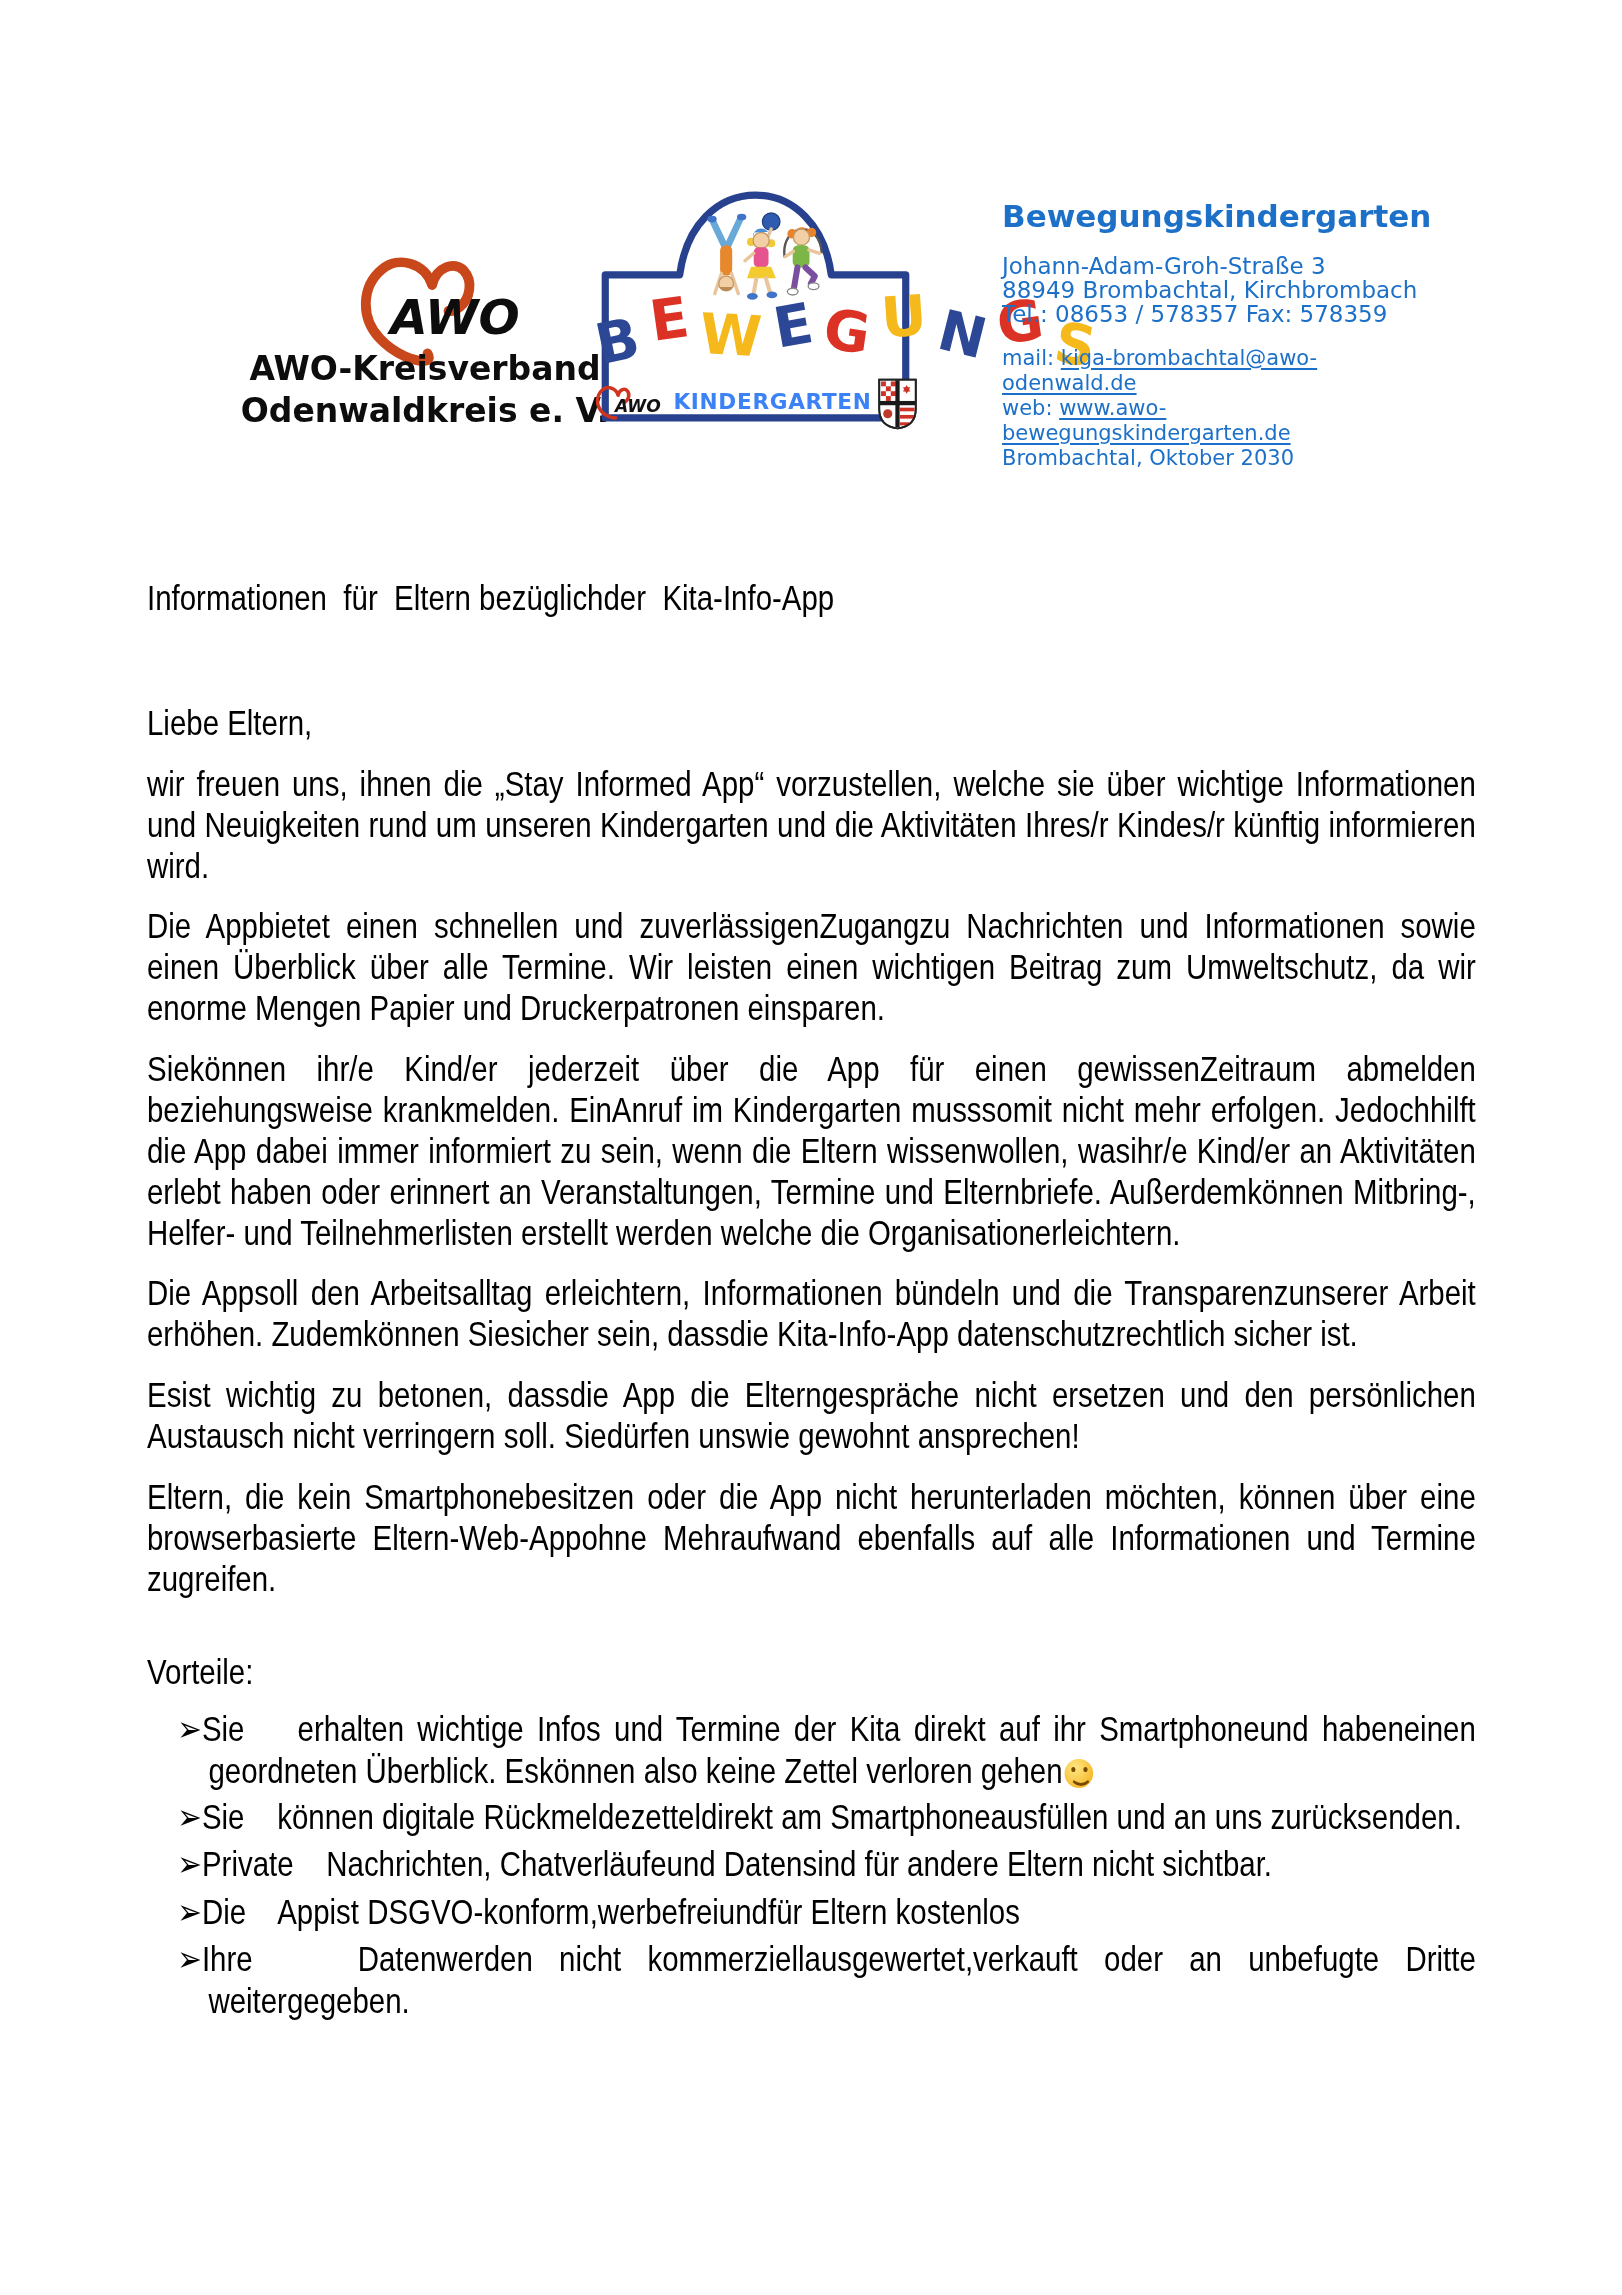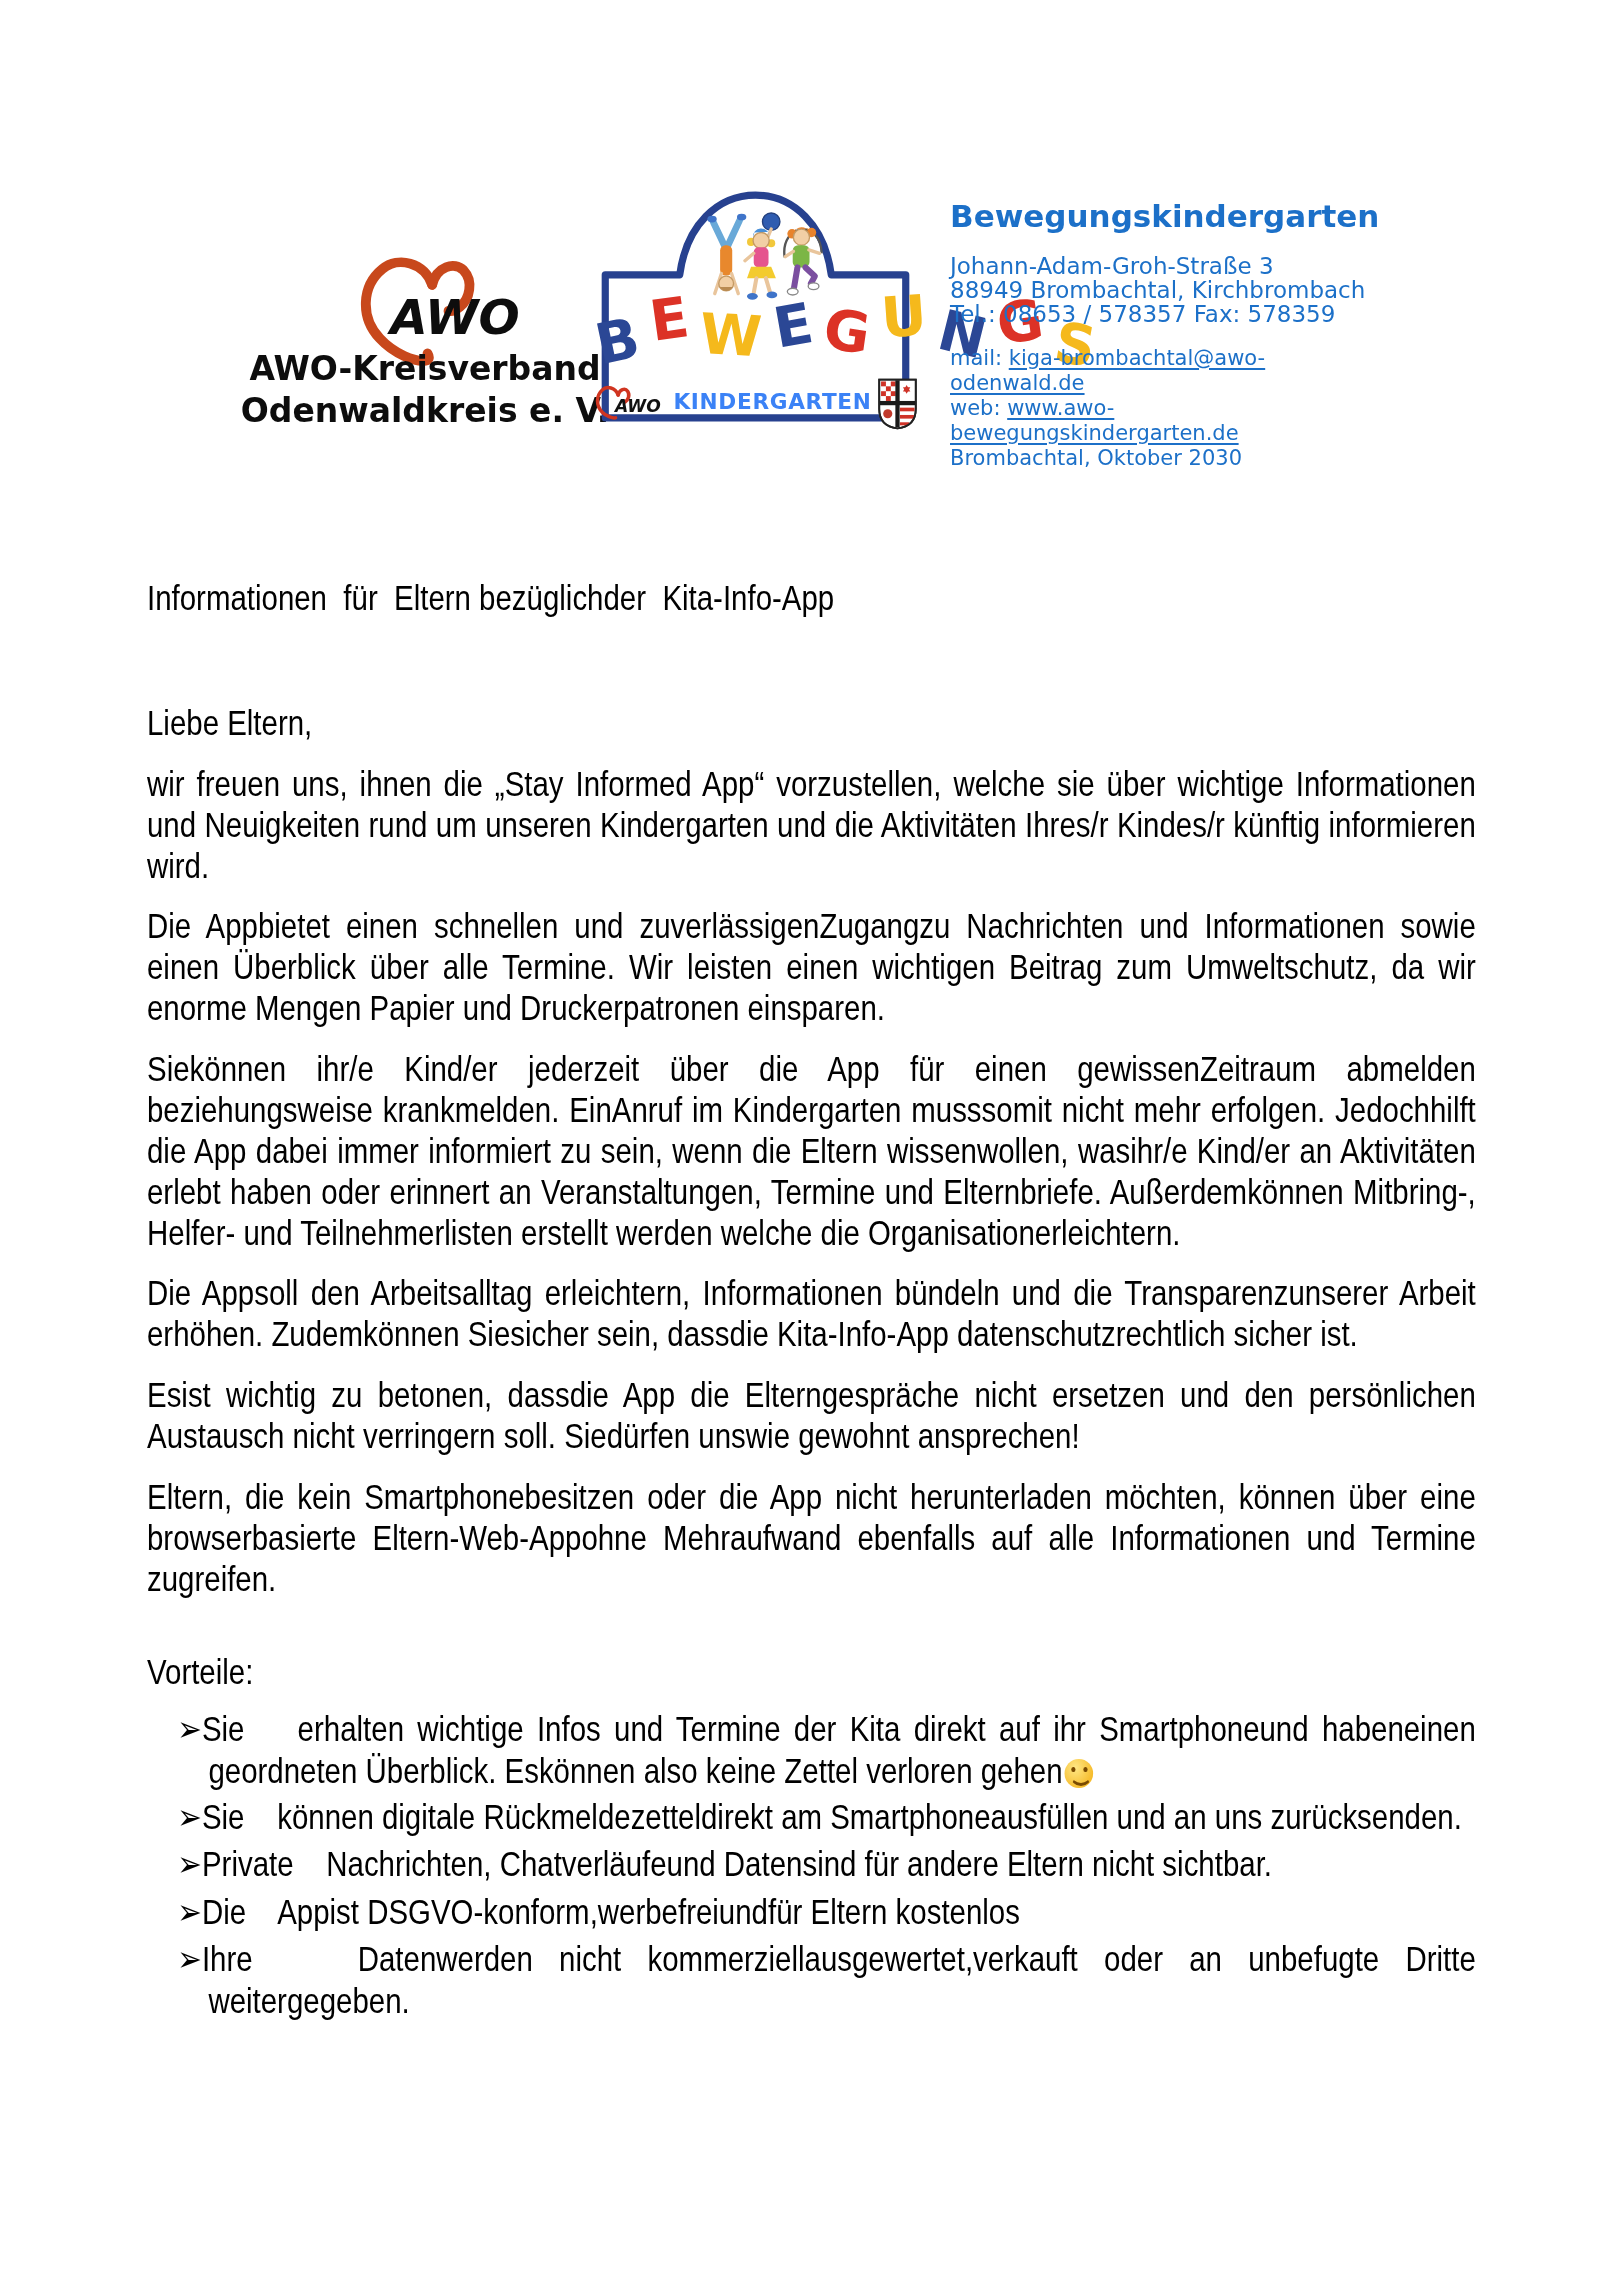--- a/index.html
+++ b/index.html
@@ -39,21 +39,21 @@
   }
   .awo-mini-svg { width:73px; height:38px; flex:0 0 auto; }
   .kindergarten-label {
     font-family:"DejaVu Sans", sans-serif; font-weight:700; font-size:21.6px;
     color:#3b82f6; letter-spacing:0.7px; white-space:nowrap;
   }
   .crest-svg { width:39px; height:52px; flex:0 0 auto; margin-top:3.9px; }
 
   
   .contact {
-    position:absolute; left:950px; top:195px; width:445px;
+    position:absolute; left:1002px; top:195px; width:445px;
     font-family:"DejaVu Sans", sans-serif; color:#1c70c8;
   }
   .contact-title { font-size:31px; font-weight:700; line-height:42px; letter-spacing:0px; }
   .contact-address { margin-top:17px; font-size:23px; line-height:24px; }
   .contact-links { margin-top:19.6px; font-size:21px; line-height:25px; }
   .contact-links .lnk { text-decoration:underline; text-underline-offset:3.3px; }
 
   
   .content {
     position:absolute; left:147px; top:577px; width:1580px;

